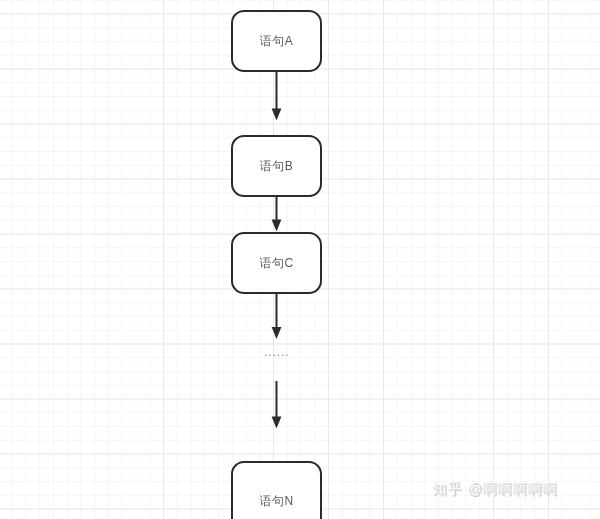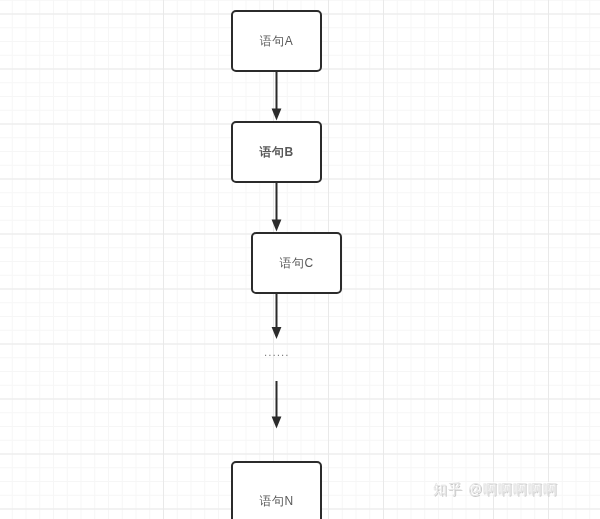--- a/index.html
+++ b/index.html
@@ -39,31 +39,31 @@
     pointer-events: none;
   }
   .node {
     position: absolute;
     left: 231px;
     width: 91px;
     height: 62px;
     box-sizing: border-box;
     background: #ffffff;
     border: 2px solid #2b2b2b;
-    border-radius: 5px;
+    border-radius: 13px;
     display: flex;
     align-items: center;
     justify-content: center;
     color: #595959;
     font-size: 12px;
     letter-spacing: 0.5px;
   }
   .node-a { top: 10px; }
-  .node-b { top: 121px; font-weight: bold; }
-  .node-c { top: 232px; margin-left: 20px; }
+  .node-b { top: 135px; }
+  .node-c { top: 232px; }
   .node-n { top: 461px; height: 81px; }
   .ellipsis {
     position: absolute;
     left: 247px;
     top: 347px;
     width: 60px;
     text-align: center;
     color: #6b6b6b;
     font-size: 10px;
     letter-spacing: 1.5px;

